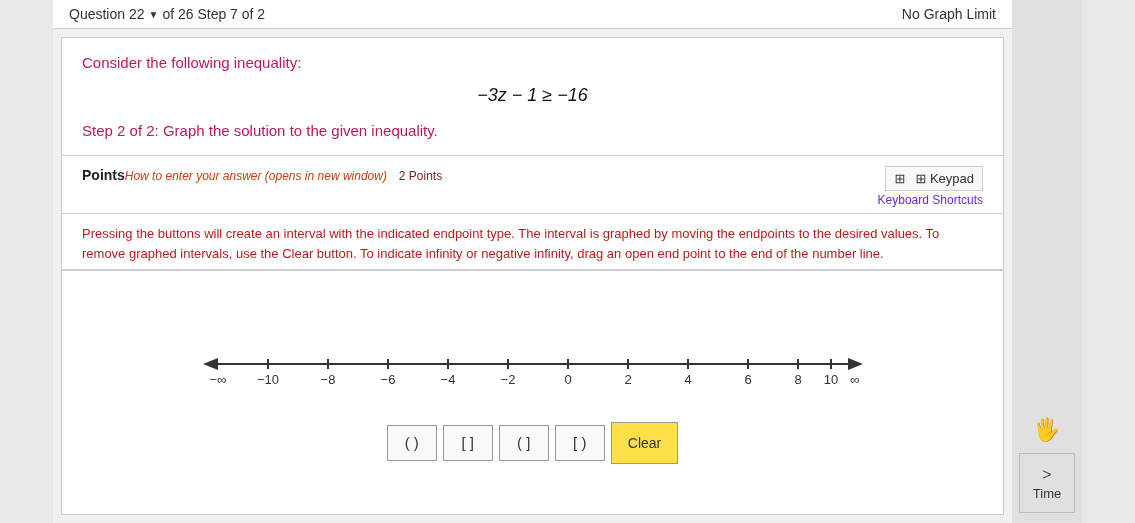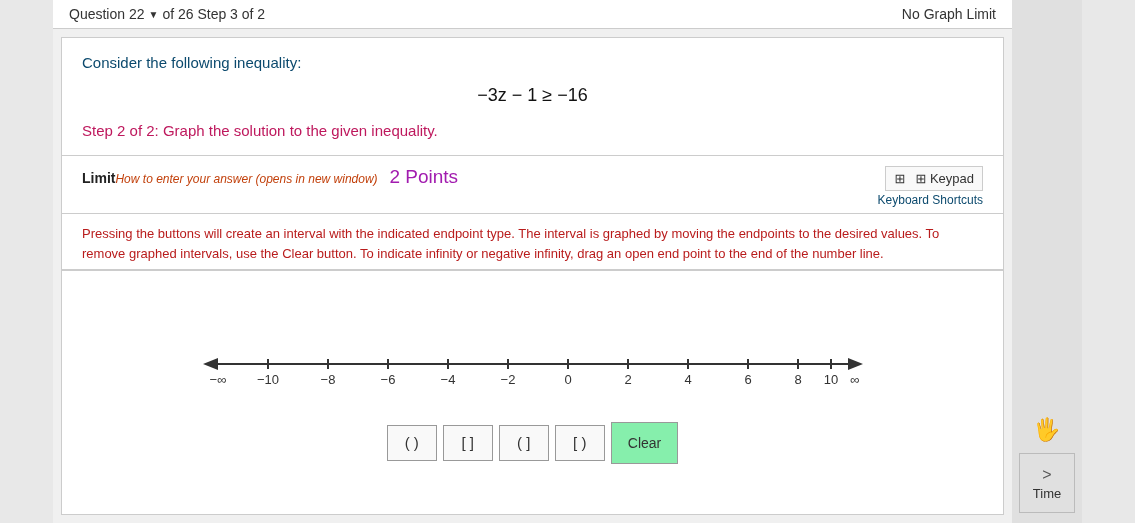--- a/index.html
+++ b/index.html
@@ -53,26 +53,27 @@
     }
     
     .question-card {
       background: #ffffff;
       border: 1px solid #ccc;
       margin: 8px 8px 0 8px;
       padding: 16px 20px;
     }
     .consider-text {
       font-size: 15px;
-      color: #0c4a6e;
+      color: #be185d;
       margin-bottom: 14px;
     }
     .equation {
       text-align: center;
       font-size: 18px;
+      font-style: italic;
       margin-bottom: 16px;
       color: #111;
     }
     .step-text {
       font-size: 15px;
       color: #be185d;
     }
     
     .answer-section {
       background: #ffffff;
@@ -92,22 +93,22 @@
     }
     .answer-label span.answer-bold {
       font-weight: bold;
     }
     .answer-label span.how-to {
       font-size: 12px;
       color: #c2410c;
       font-style: italic;
     }
     .points-label {
-      font-size: 19px;
-      color: #a21caf;
+      font-size: 12px;
+      color: #7f1d1d;
       margin-left: 8px;
     }
     .keypad-section {
       display: flex;
       flex-direction: column;
       align-items: flex-end;
       gap: 2px;
     }
     .keypad-btn {
       display: flex;
@@ -115,21 +116,21 @@
       gap: 4px;
       padding: 4px 8px;
       border: 1px solid #ccc;
       background: #f9f9f9;
       font-size: 13px;
       cursor: pointer;
       color: #333;
     }
     .keyboard-shortcuts-text {
       font-size: 12px;
-      color: #0c4a6e;
+      color: #6d28d9;
     }
     
     .instructions {
       background: #ffffff;
       border: 1px solid #ccc;
       border-top: none;
       margin: 0 8px;
       padding: 10px 20px 6px 20px;
       font-size: 13px;
       color: #b91c1c;
@@ -174,21 +175,21 @@
       font-size: 15px;
       cursor: pointer;
       color: #333;
       display: flex;
       align-items: center;
       justify-content: center;
     }
     .clear-btn {
       padding: 12px 16px;
       border: 1px solid #999;
-      background: #86efac;
+      background: #fde047;
       font-size: 14px;
       cursor: pointer;
       color: #333;
     }
     
     .right-sidebar {
       width: 70px;
       background: #e0e0e0;
       display: flex;
       flex-direction: column;
@@ -225,36 +226,36 @@
 
 <div class="outer-wrapper">
   <div class="main-content">
 
     <div class="header-bar">
       <div class="header-left">
         <div class="question-dropdown">
           <span>Question 22</span>
           <span class="chevron-down">▼</span>
         </div>
-        <span>of 26 Step 3 of 2</span>
+        <span>of 26 Step 7 of 2</span>
       </div>
       <div>No Graph Limit</div>
     </div>
 
     <div class="question-card">
       <div class="consider-text">Consider the following inequality:</div>
       <div class="equation">−3z − 1 ≥ −16</div>
       <div class="step-text">Step 2 of 2: Graph the solution to the given inequality.</div>
     </div>
 
     <div class="answer-section">
       <div class="answer-header">
         <div>
           <span class="answer-label">
-            <span class="answer-bold">Limit</span><span class="how-to">How to enter your answer (opens in new window)</span>
+            <span class="answer-bold">Points</span><span class="how-to">How to enter your answer (opens in new window)</span>
             <span class="points-label">2 Points</span>
           </span>
         </div>
         <div class="keypad-section">
           <button class="keypad-btn">
             <span>⊞</span>
             <span style="margin-left:6px">⊞ Keypad</span>
           </button>
           <div class="keyboard-shortcuts-text">Keyboard Shortcuts</div>
         </div>

